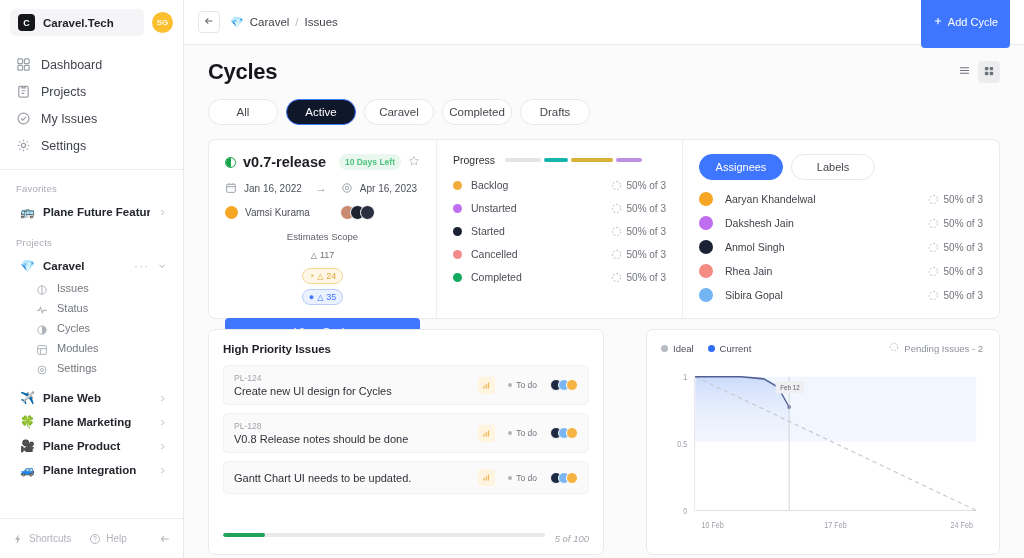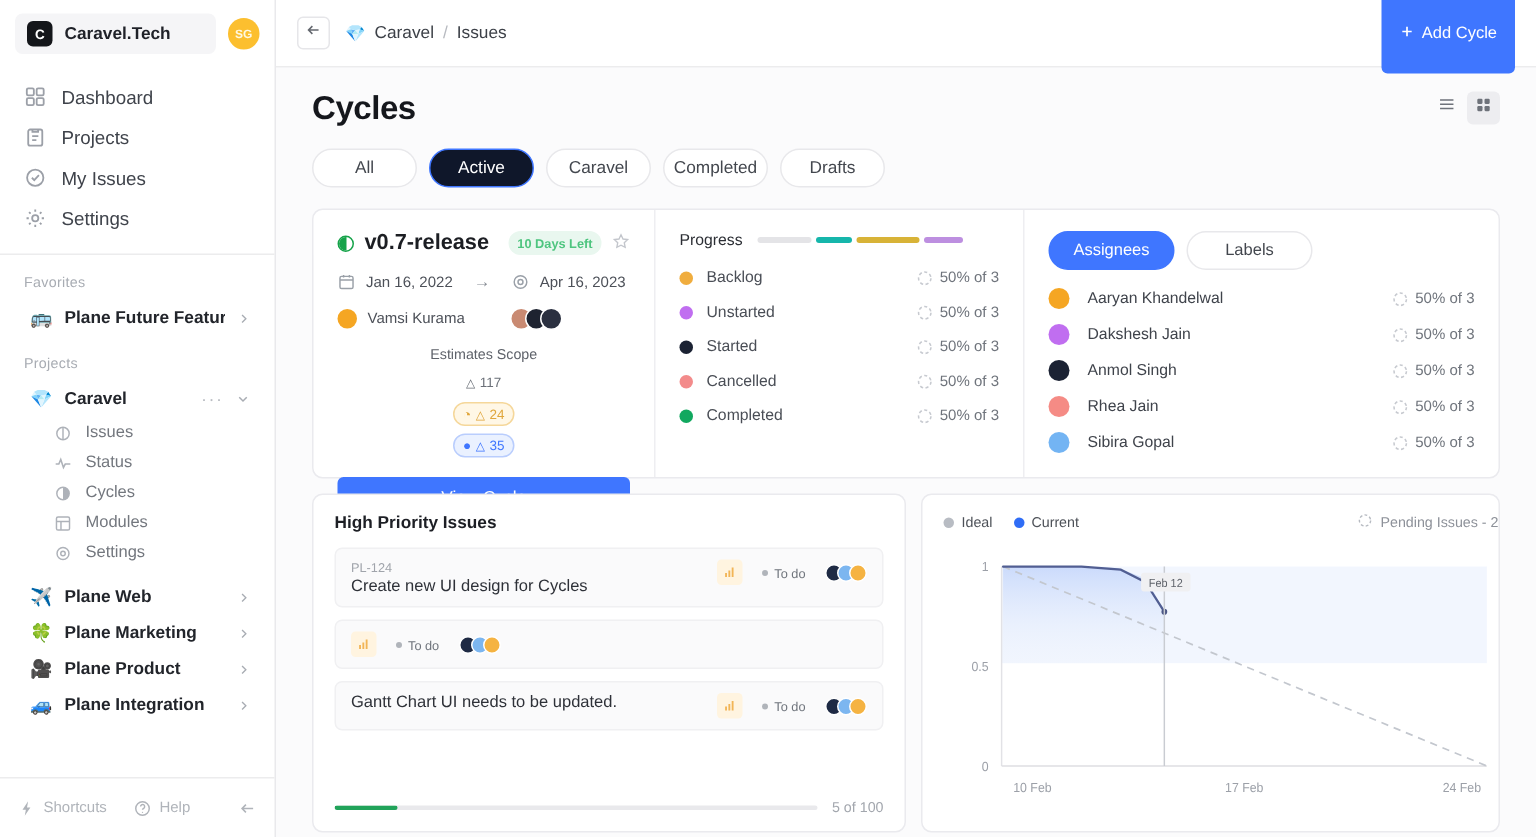--- a/index.html
+++ b/index.html
@@ -217,47 +217,47 @@
   .bottom-row { display: flex; gap: 10px; height: 226px; }
   .hp-card {
     background: #fff; border: 1px solid #eaeaee; border-radius: 7px;
     width: 396px; flex: 0 0 396px; padding: 13px 14px 10px 14px;
     display: flex; flex-direction: column;
   }
   .hp-title { font-size: 11.5px; font-weight: 700; color: #1d1f25; margin-bottom: 10px; }
   .hp-list { display: flex; flex-direction: column; gap: 8px; flex: 1; }
   .hp-item {
     background: #fafafb; border: 1px solid #f0f0f2; border-radius: 5px;
-    padding: 7px 10px; display: flex; align-items: flex-start; cursor: pointer;
+    padding: 7px 10px; display: flex; align-items: center; cursor: pointer;
   }
   .hp-texts { flex: 1; min-width: 0; }
   .hp-id { font-size: 8.5px; color: #a0a4ab; margin-bottom: 2px; }
   .hp-name { font-size: 11px; color: #2e3138; }
   .hp-meta { display: flex; align-items: center; gap: 8px; }
   .prio-box {
     width: 17px; height: 17px; border-radius: 3px; background: #fff4e0;
     display: flex; align-items: center; justify-content: center; color: #f0a93d;
   }
   .todo-chip {
     display: flex; align-items: center; gap: 4px;
     font-size: 8.5px; color: #6f747c; border-radius: 9px; padding: 2px 5px;
   }
   .todo-chip .d { width: 4px; height: 4px; border-radius: 50%; background: #b0b4ba; }
   .mini-stack { display: flex; }
   .mini-stack span { width: 12px; height: 12px; border-radius: 50%; border: 1.3px solid #fff; margin-left: -4px; }
   .mini-stack span:first-child { margin-left: 0; }
 
-  .hp-foot { display: flex; align-items: center; gap: 10px; margin-top: 9px; }
+  .hp-foot { display: flex; gap: 10px; margin-top: 9px; font-style: italic; }
   .hp-track { flex: 1; height: 3.5px; background: #e9e9ec; border-radius: 2px; overflow: hidden; }
   .hp-fill { height: 100%; background: #21a35a; border-radius: 2px; }
   .hp-count { font-size: 9.5px; color: #a3a7ae; }
 
   .chart-card {
     background: #fff; border: 1px solid #eaeaee; border-radius: 7px;
-    flex: 1; padding: 12px 0 8px 14px; display: flex; flex-direction: column; min-width: 0;
+    flex: 1; padding: 12px 16px 8px 14px; display: flex; flex-direction: column; min-width: 0; margin-left: 32px;
   }
   .ch-head { display: flex; align-items: center; margin-bottom: 4px; }
   .legend { display: flex; align-items: center; gap: 14px; }
   .lg { display: flex; align-items: center; gap: 5px; font-size: 9.5px; color: #4d5158; }
   .lg .d { width: 7px; height: 7px; border-radius: 50%; }
   .ch-spacer { flex: 1; }
   .pending { display: flex; align-items: center; gap: 5px; font-size: 9.5px; color: #8d9199; }
   .chart-body { flex: 1; position: relative; }
   svg.chart { width: 100%; height: 100%; display: block; }
 </style>
@@ -730,20 +730,24 @@
                 </span>
                 <span class="mini-stack">
                   <span style="background:#1e2a44"></span>
                   <span style="background:#7cb6f0"></span>
                   <span style="background:#f5b342"></span>
                 </span>
               </div>
             </div>
 
             <div class="hp-item">
+              <div class="hp-texts">
+                <div class="hp-id">PL-128</div>
+                <div class="hp-name">V0.8 Release notes should be done</div>
+              </div>
               <div class="hp-meta">
                 <span class="prio-box">
                   <svg width="9" height="9" viewBox="0 0 16 16" fill="currentColor">
                       <path d="M2.5 13.5h2.2V9H2.5zM6.4 13.5h2.2V5.8H6.4zM10.3 13.5h2.2V2.5h-2.2z" opacity=".85"></path>
                     </svg>
                 </span>
                 <span class="todo-chip">
                   <span class="d"></span>
                   <span>To do</span>
                 </span>

